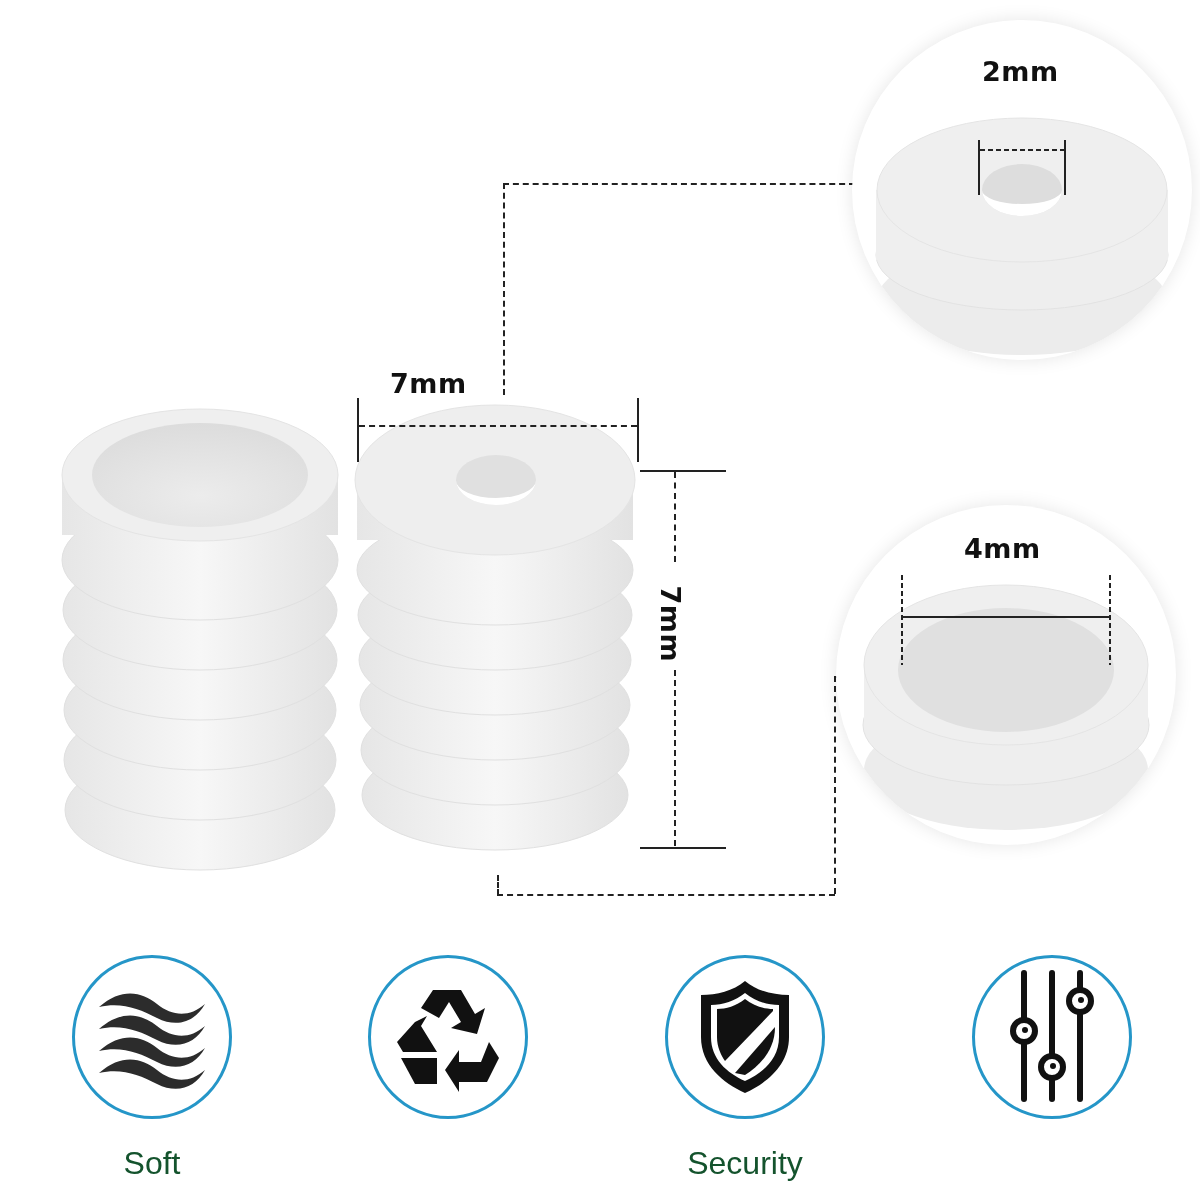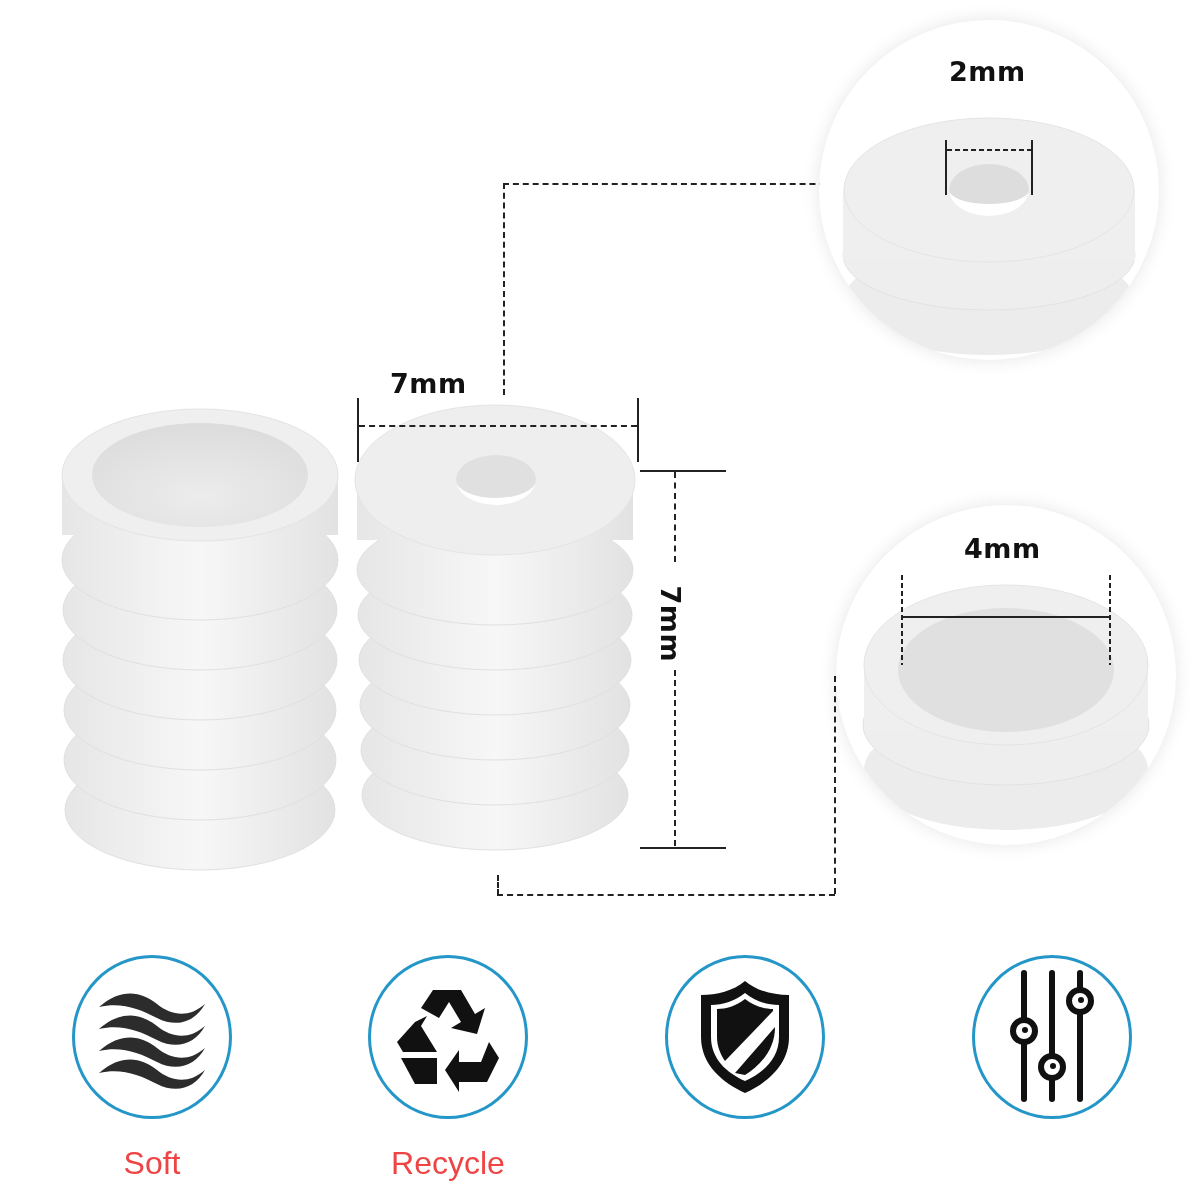--- a/index.html
+++ b/index.html
@@ -10,21 +10,21 @@
   .dash-h { position:absolute; height:0; border-top:2px dashed #222; }
   .dash-v { position:absolute; width:0; border-left:2px dashed #222; }
   .solid-h { position:absolute; height:0; border-top:2px solid #222; }
   .solid-v { position:absolute; width:0; border-left:2px solid #222; }
   .zoom-circle { position:absolute; border-radius:50%; background:#ffffff;
                  box-shadow:0 0 18px rgba(0,0,0,0.10); overflow:hidden; }
   .feature { position:absolute; top:955px; width:180px; text-align:center; }
   .feature .ring { width:160px; height:164px; margin:0 auto; border-radius:50%;
                    border:3px solid #2596c8; background:#fff; display:flex;
                    align-items:center; justify-content:center; box-sizing:border-box; }
-  .feature .flabel { margin-top:26px; font-size:32px; color:#ef4444; }
+  .feature .flabel { margin-top:26px; font-size:32px; color:#14532d; }
 </style>
 </head>
 <body>
 
 <svg class="abs" style="left:50px;top:405px" width="300" height="520" viewBox="0 0 300 520">
   <defs>
     <linearGradient id="bodyG" x1="0" x2="1" y1="0" y2="0">
       <stop offset="0" stop-color="#e6e6e6"></stop>
       <stop offset="0.5" stop-color="#f7f7f7"></stop>
       <stop offset="1" stop-color="#e2e2e2"></stop>
@@ -72,21 +72,21 @@
 <div class="label-mm abs" style="left:640px;top:600px;transform:rotate(90deg);transform-origin:center;width:60px;text-align:center">7mm</div>
 
 <div class="dash-v" style="left:503px;top:183px;height:212px"></div>
 <div class="dash-h" style="left:503px;top:183px;width:352px"></div>
 
 <div class="dash-v" style="left:497px;top:875px;height:20px"></div>
 <div class="dash-h" style="left:497px;top:894px;width:338px"></div>
 <div class="dash-v" style="left:834px;top:676px;height:218px"></div>
 <div class="dash-h" style="left:834px;top:676px;width:22px"></div>
 
-<div class="zoom-circle" style="left:819px;top:20px;width:340px;height:340px">
+<div class="zoom-circle" style="left:852px;top:20px;width:340px;height:340px">
   <svg class="abs" style="left:0;top:0" width="340" height="340" viewBox="0 0 340 340">
     <ellipse cx="170" cy="280" rx="145" ry="55" fill="#ececec"></ellipse>
     <ellipse cx="170" cy="235" rx="146" ry="55" fill="#eeeeee" stroke="#e2e2e2"></ellipse>
     <rect x="24" y="170" width="292" height="70" fill="#efefef"></rect>
     <ellipse cx="170" cy="170" rx="145" ry="72" fill="#efefef" stroke="#e4e4e4"></ellipse>
     <ellipse cx="170" cy="170" rx="40" ry="26" fill="#dddddd"></ellipse>
     <path d="M130 170 A40 26 0 0 0 210 170 A40 14 0 0 1 130 170Z" fill="#ffffff"></path>
     <line x1="127" y1="120" x2="127" y2="175" stroke="#222" stroke-width="2"></line>
     <line x1="213" y1="120" x2="213" y2="175" stroke="#222" stroke-width="2"></line>
     <line x1="128" y1="130" x2="212" y2="130" stroke="#222" stroke-width="2" stroke-dasharray="5 3"></line>
@@ -127,32 +127,32 @@
     <svg width="110" height="110" viewBox="0 0 110 110">
       <g fill="#111">
         <path d="M40 8 L68 8 L82 32 L92 26 L84 52 L58 46 L68 40 L56 20 L46 36 L28 26 Z"></path>
         <path d="M22 40 L34 34 L28 44 L44 70 L10 70 L4 60 Z"></path>
         <path d="M8 76 L44 76 L44 102 L22 102 Z"></path>
         <path d="M96 60 L106 76 L94 100 L66 100 L66 110 L52 88 L66 68 L66 80 L88 80 Z"></path>
         <path d="M86 52 L100 56 L104 64 L84 62 Z" opacity="0"></path>
       </g>
     </svg>
   </div>
-  <div class="flabel">Recycle</div>
 </div>
 
 <div class="feature" style="left:655px">
   <div class="ring">
     <svg width="100" height="120" viewBox="0 0 100 120">
       <path d="M50 4 C38 14 22 18 6 18 L6 60 C6 88 28 106 50 116 C72 106 94 88 94 60 L94 18 C78 18 62 14 50 4Z" fill="#111"></path>
       <path d="M50 16 C40 24 28 28 16 28 L16 60 C16 82 32 96 50 104 C68 96 84 82 84 60 L84 28 C72 28 60 24 50 16Z" fill="#fff"></path>
       <path d="M50 22 C41 29 31 32 22 32 L22 60 C22 70 26 78 30 84 L78 34 L78 32 C69 32 59 29 50 22Z" fill="#111"></path>
       <path d="M40 96 L80 50 C80 72 66 88 50 98 Z" fill="#111"></path>
     </svg>
   </div>
+  <div class="flabel">Security</div>
 </div>
 
 <div class="feature" style="left:962px">
   <div class="ring">
     <svg width="100" height="140" viewBox="0 0 100 140">
       <g stroke="#111" stroke-width="6" stroke-linecap="round" fill="none">
         <line x1="22" y1="6" x2="22" y2="132"></line>
         <line x1="50" y1="6" x2="50" y2="132"></line>
         <line x1="78" y1="6" x2="78" y2="132"></line>
       </g>

